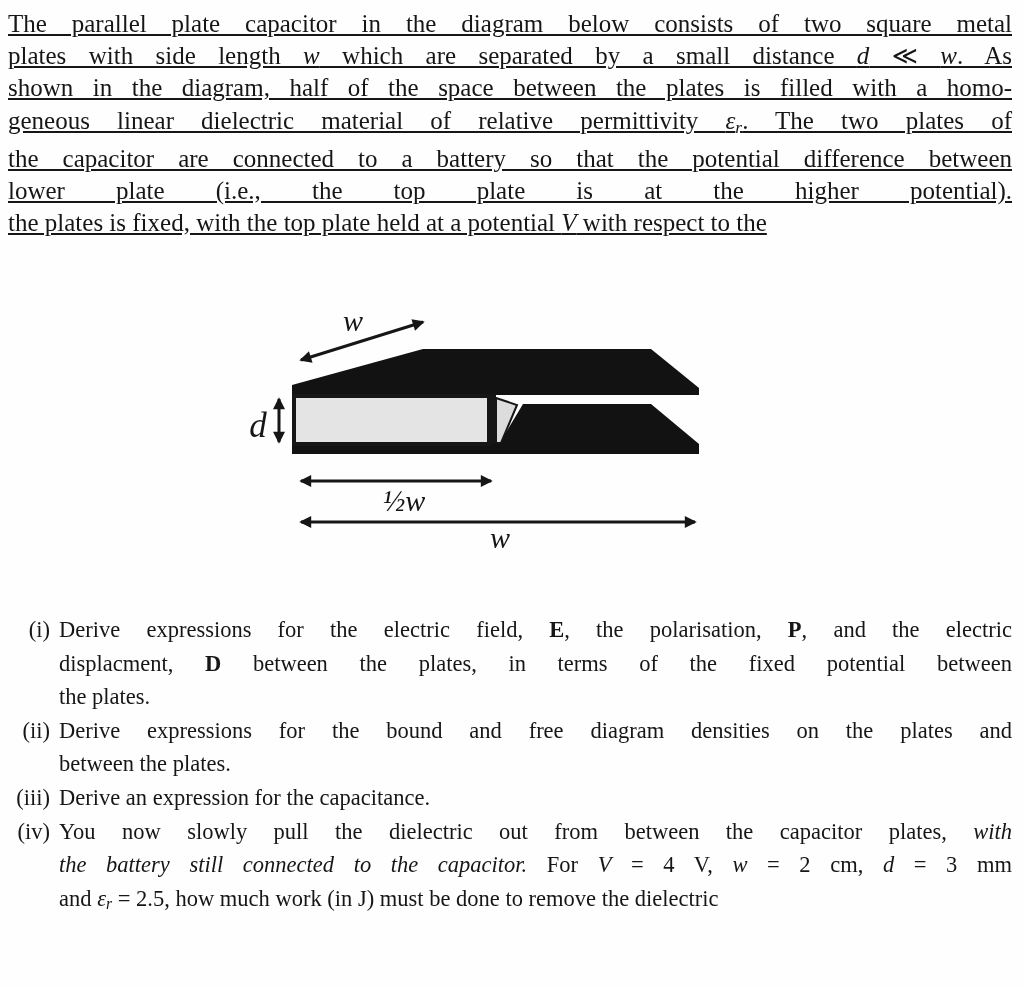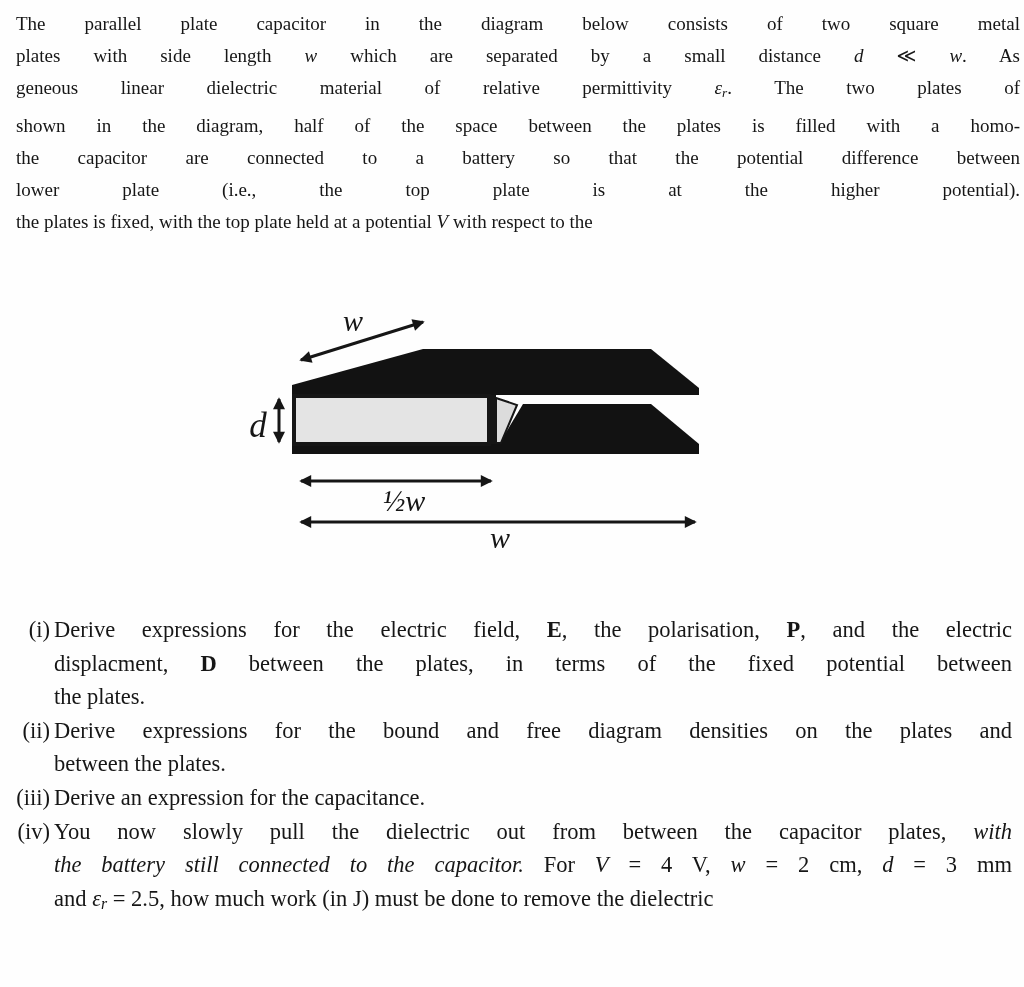--- a/index.html
+++ b/index.html
@@ -11,24 +11,25 @@
   .doc {
     position: relative;
     width: 1024px; height: 987px;
     font-family: "Liberation Serif", "DejaVu Serif", serif;
     color: #161616;
     -webkit-font-smoothing: antialiased;
   }
   
   .intro {
     position: absolute;
-    left: 16px; top: 8px;
+    left: 8px; top: 8px;
     width: 1004px;
-    font-size: 19px;
+    font-size: 25px;
     line-height: 32.2px;
+    text-decoration: underline;
   }
   .line {
     text-align: justify;
     text-align-last: justify;
     white-space: normal;
   }
   .intro .line:last-child { text-align-last: left; }
   
   .questions {
     position: absolute;
@@ -38,21 +39,21 @@
     line-height: 33.6px;
   }
   .q-item { display: flex; align-items: flex-start; }
   .q-label {
     flex: 0 0 50px;
     text-align: right;
     white-space: nowrap;
   }
   .q-body {
     flex: 1 1 auto;
-    margin-left: 4px;
+    margin-left: 9px;
   }
   .q-body .line:last-child { text-align-last: left; }
   
   .seg-i  { font-style: italic; }
   .seg-b  { font-weight: bold; }
   .seg-sub { font-size: 0.7em; vertical-align: -0.22em; }
   
   .diagram {
     position: absolute;
     left: 228px; top: 288px;
@@ -71,22 +72,22 @@
   .dlabel.big { font-size: 35px; }
 </style>
 </head>
 <body>
 
 <main class="doc">
 
   <section class="intro">
     <div class="line"><span>The parallel plate capacitor in the diagram below consists of two square metal</span></div>
     <div class="line"><span>plates with side length </span><span class="seg-i">w</span><span> which are separated by a small distance </span><span class="seg-i">d</span><span> ≪ </span><span class="seg-i">w</span><span>. As</span></div>
+    <div class="line"><span>shown in the diagram, half of the space between the plates is filled with a homo-</span></div>
     <div class="line"><span>geneous linear dielectric material of relative permittivity </span><span class="seg-i">ε</span><span class="seg-i seg-sub">r</span><span>. The two plates of</span></div>
-    <div class="line"><span>shown in the diagram, half of the space between the plates is filled with a homo-</span></div>
     <div class="line"><span>the capacitor are connected to a battery so that the potential difference between</span></div>
     <div class="line"><span>lower plate (i.e., the top plate is at the higher potential).</span></div>
     <div class="line"><span>the plates is fixed, with the top plate held at a potential </span><span class="seg-i">V</span><span> with respect to the</span></div>
   </section>
 
   <svg class="diagram" viewBox="228 288 504 282" xmlns="http://www.w3.org/2000/svg">
     <defs>
       <marker id="ah" viewBox="0 0 10 10" refX="8.5" refY="5" markerWidth="14" markerHeight="12" markerUnits="userSpaceOnUse" orient="auto-start-reverse">
         <path d="M0 0 L10 5 L0 10 z" fill="#161616"></path>
       </marker>

